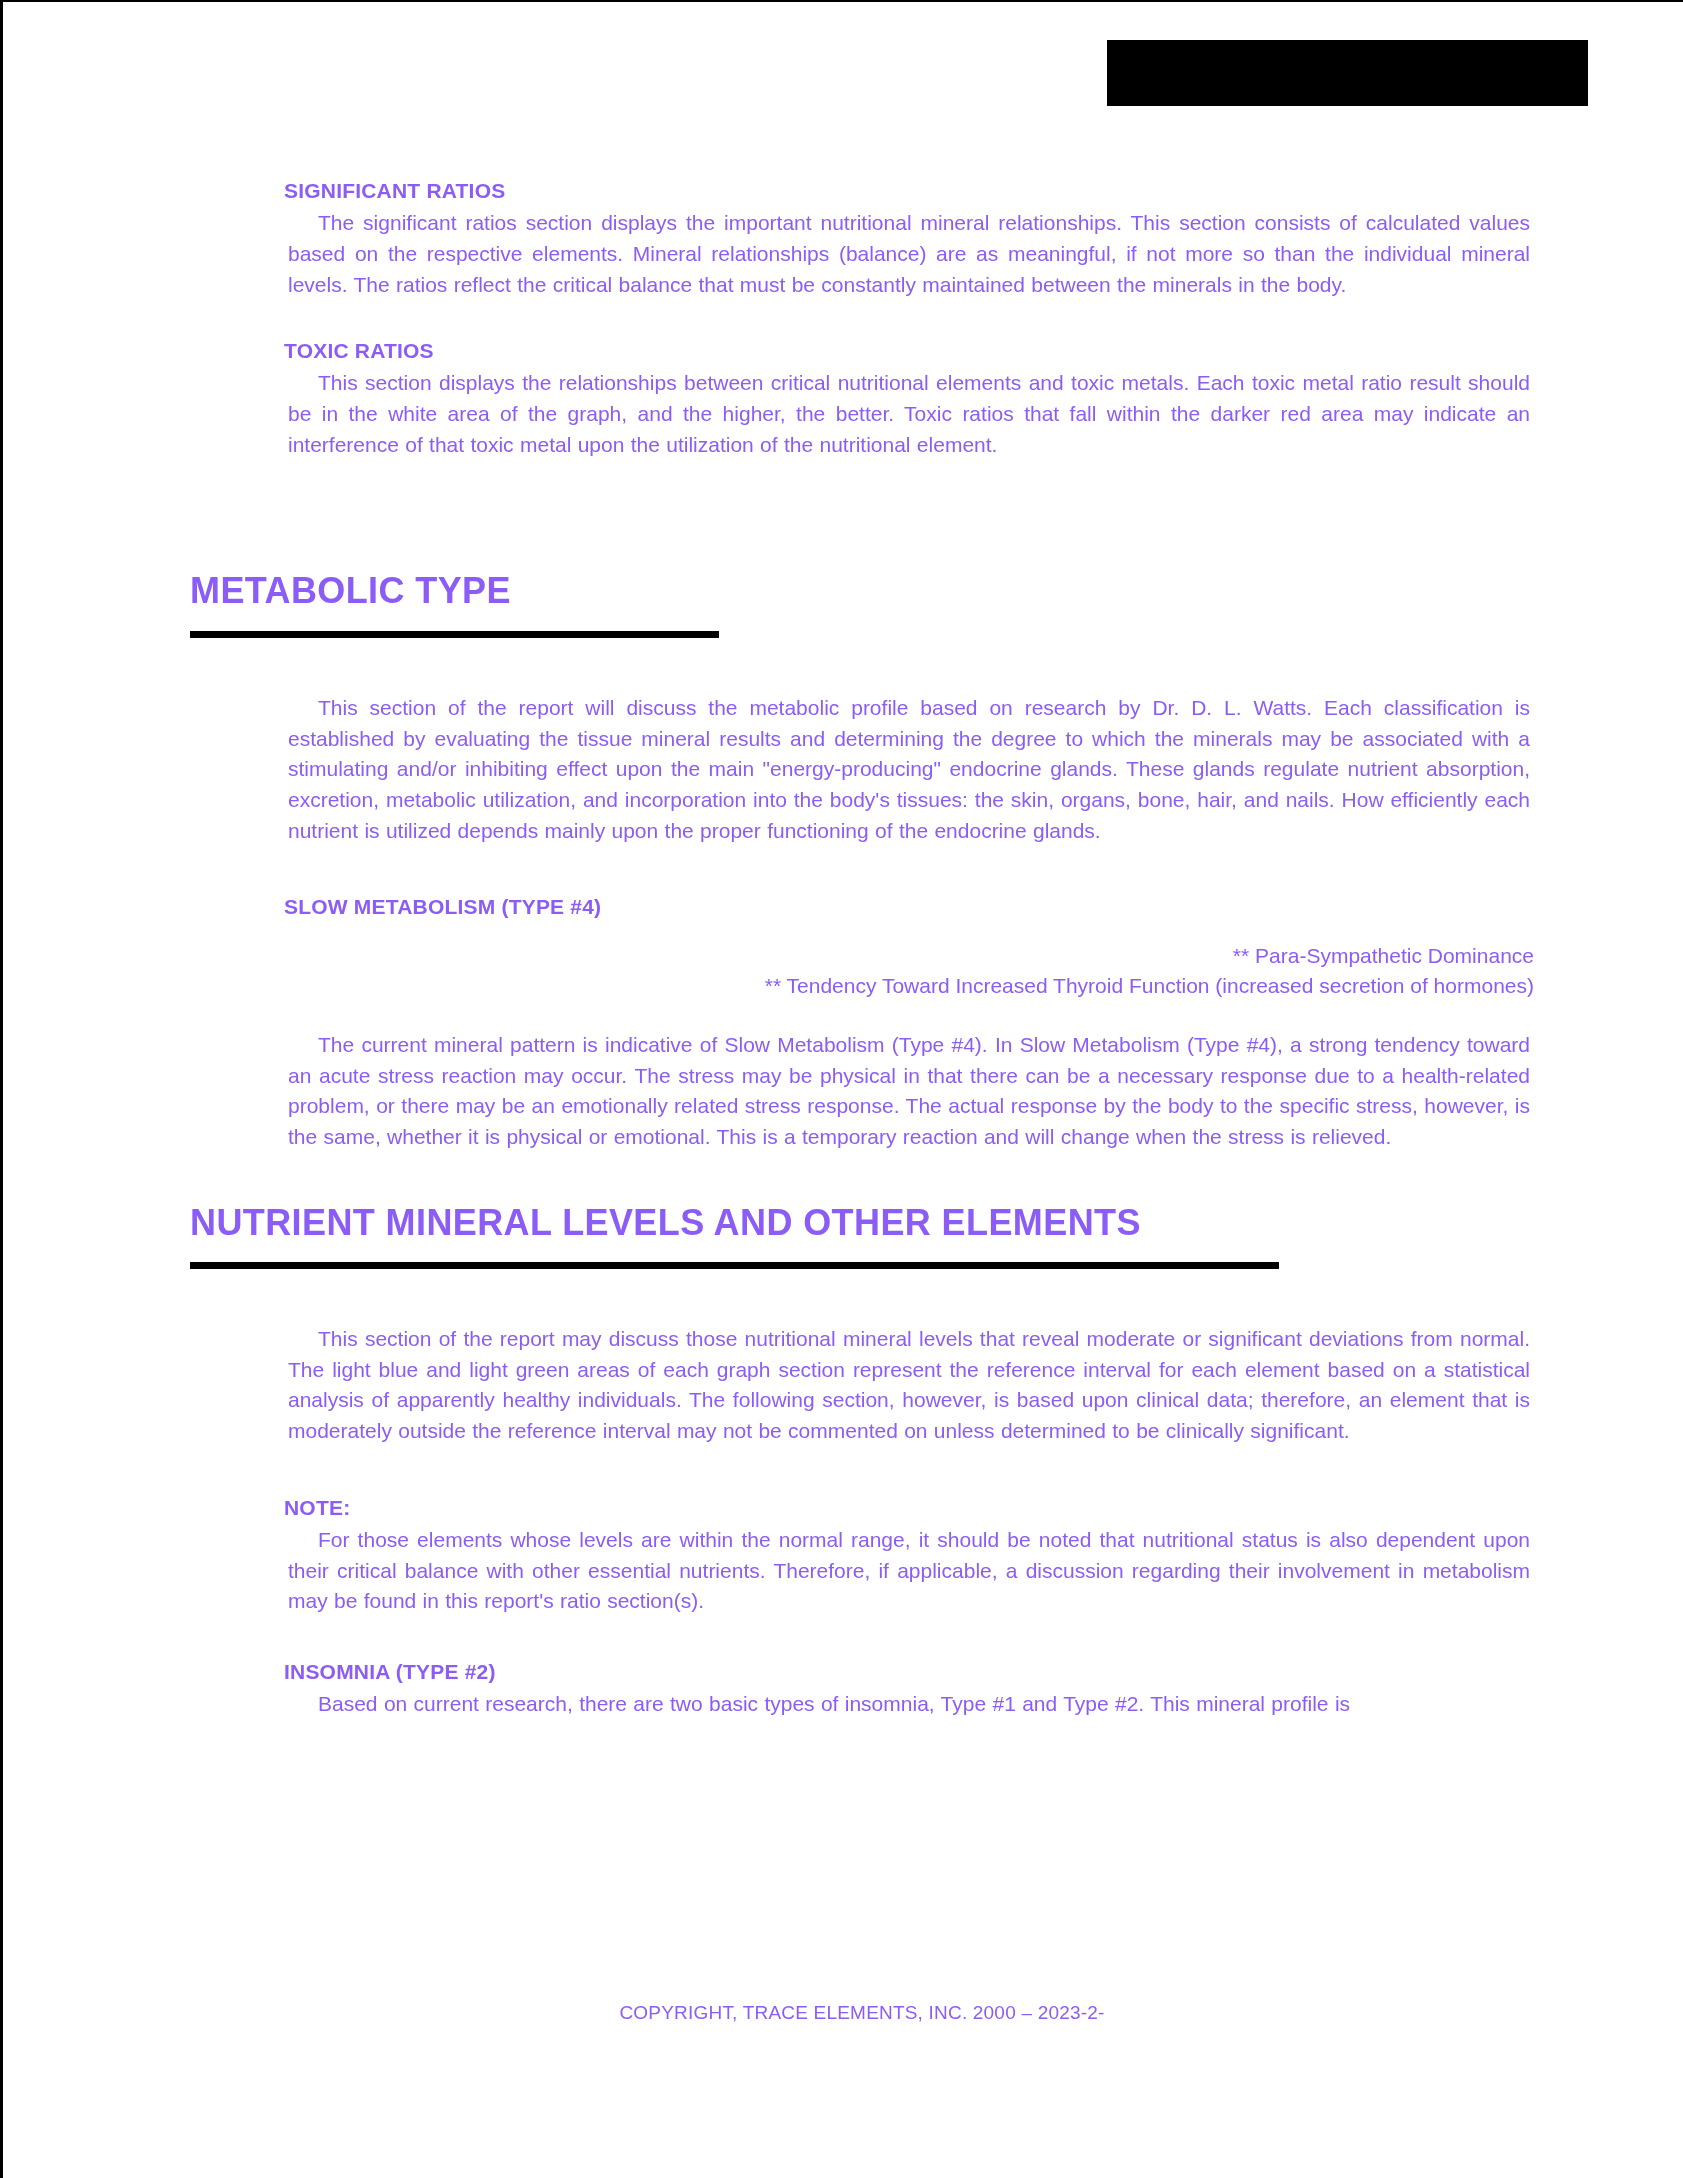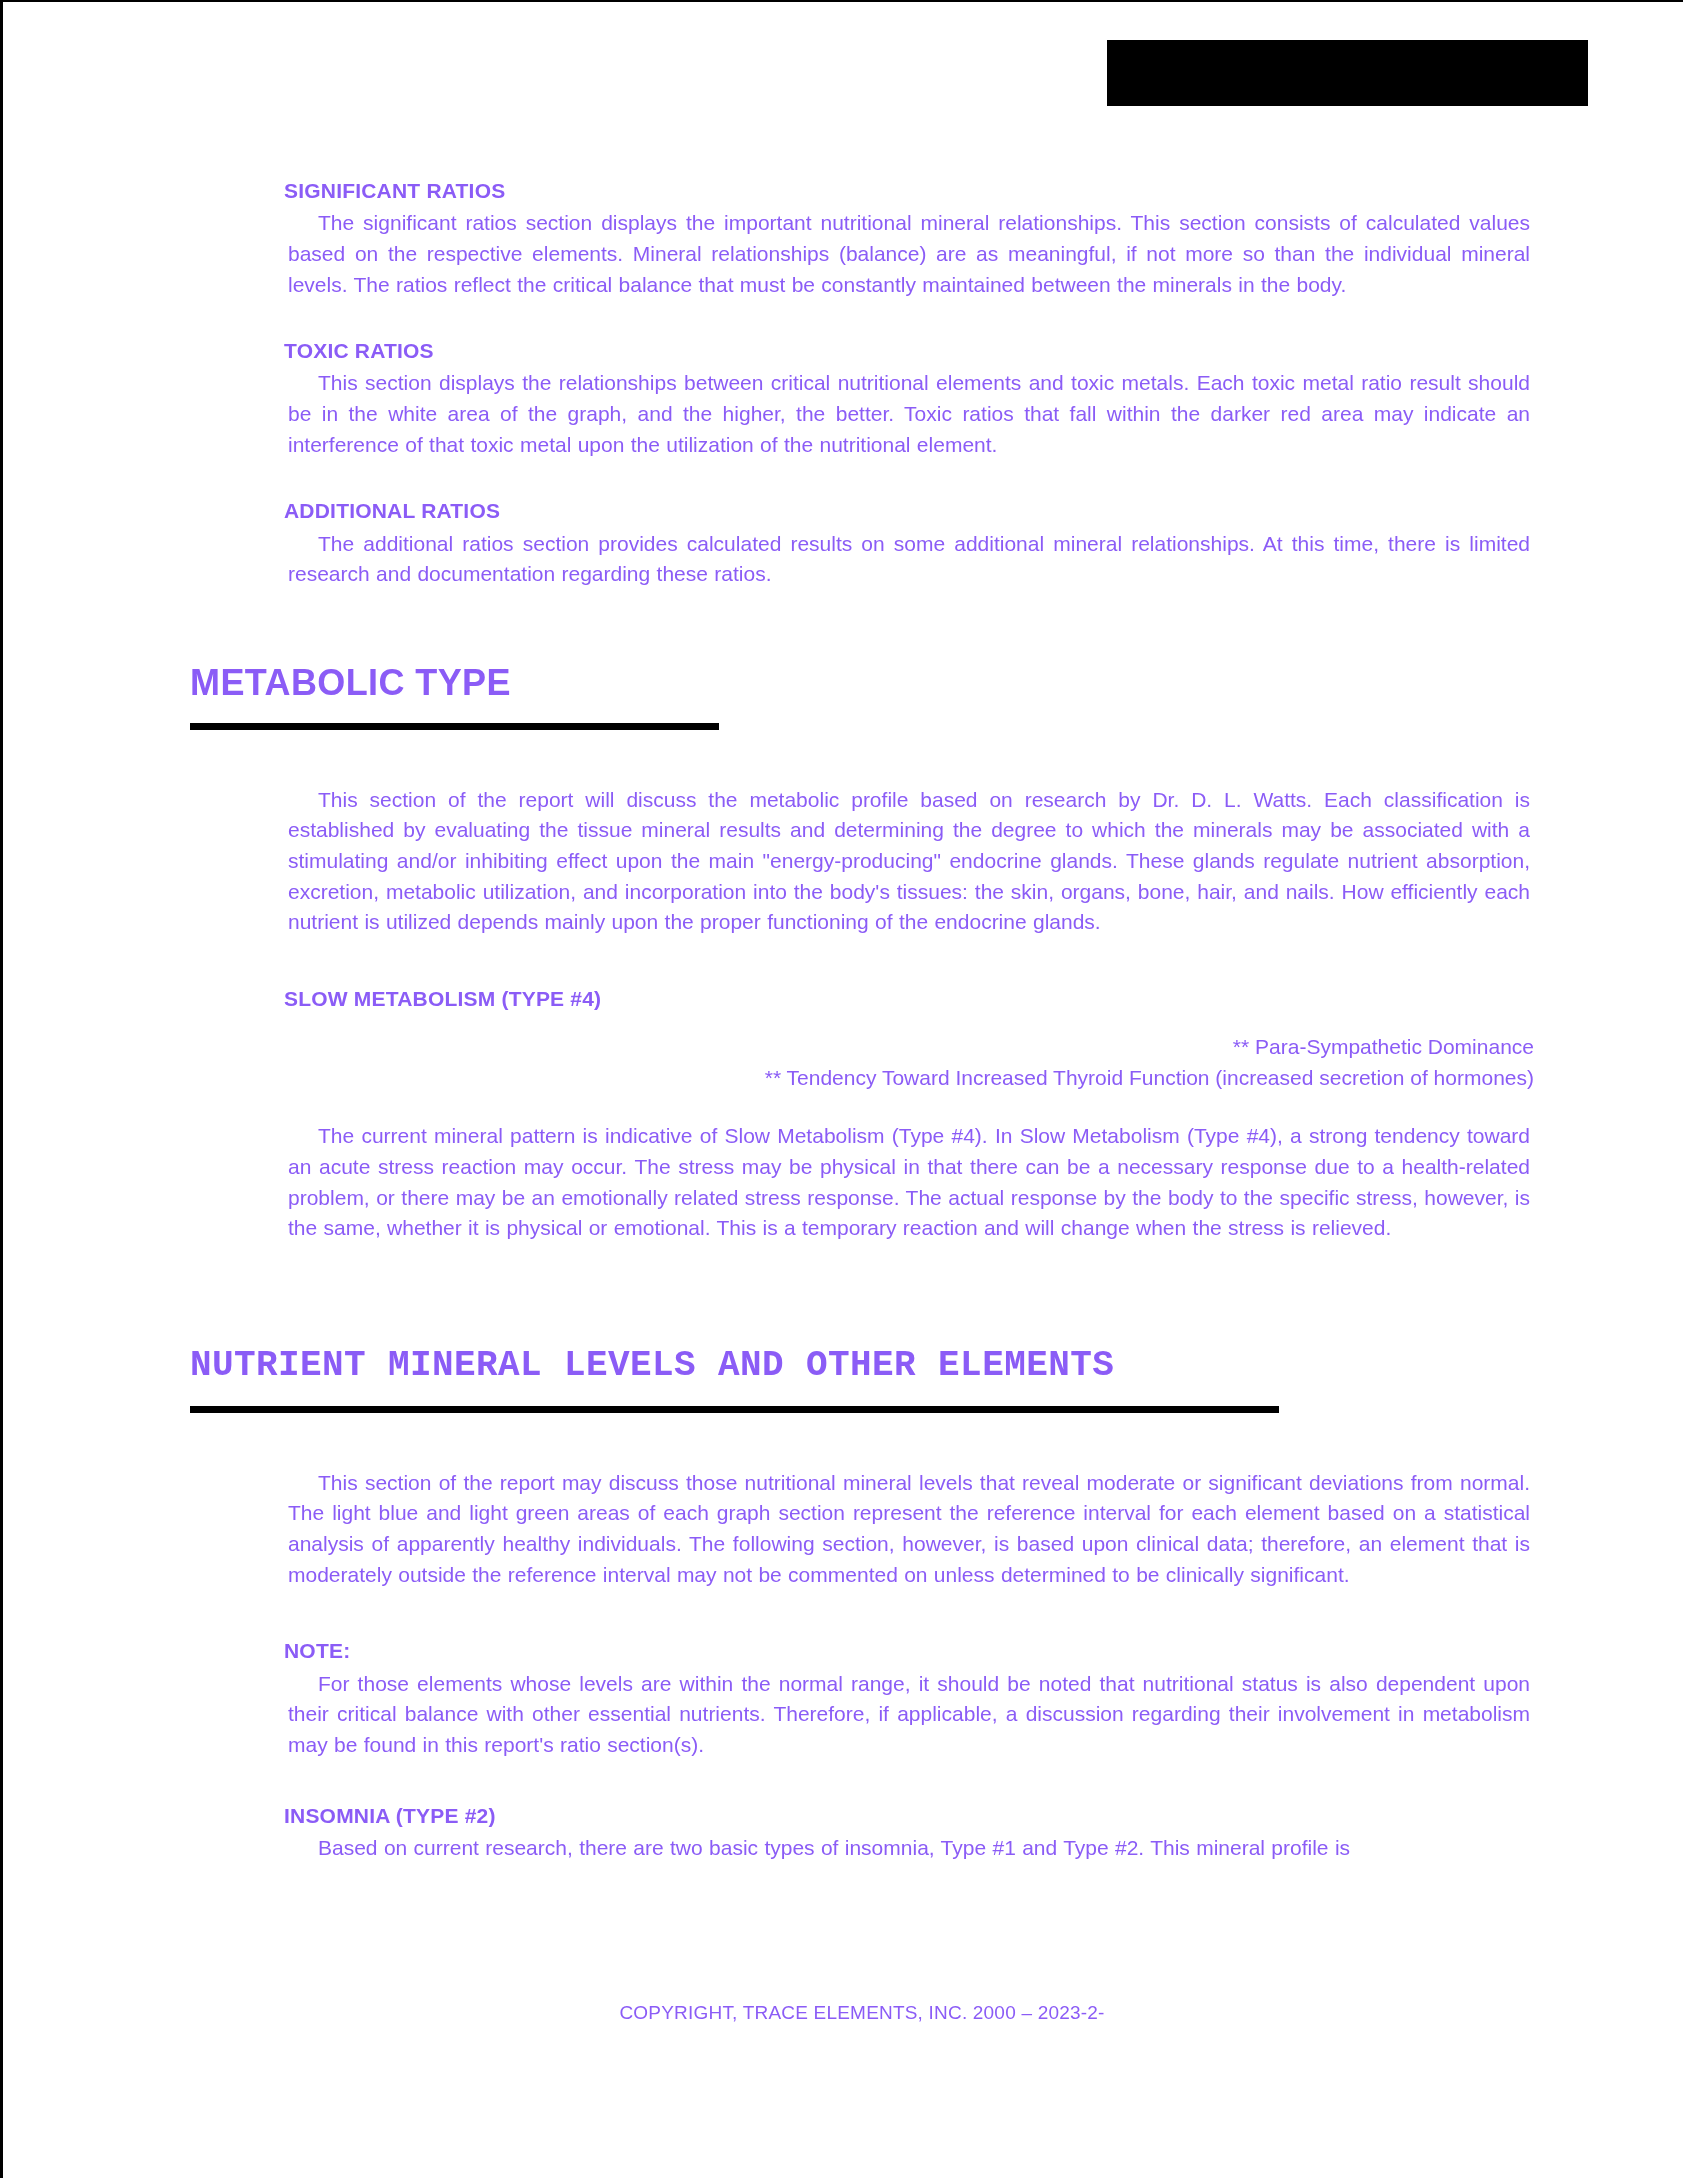--- a/index.html
+++ b/index.html
@@ -129,24 +129,20 @@
 
     <div class="gap-sec"></div>
 
     <div>
       <div class="sub-head">TOXIC RATIOS</div>
       <p class="body">This section displays the relationships between critical nutritional elements and toxic metals.  Each toxic metal ratio result should be in the white area of the graph, and the higher, the better.  Toxic ratios that fall within the darker red area may indicate an interference of that toxic metal upon the utilization of the nutritional element.</p>
     </div>
 
     <div class="gap-sec"></div>
 
-    <div>
-      <div class="sub-head">ADDITIONAL RATIOS</div>
-      <p class="body">The additional ratios section provides calculated results on some additional mineral relationships.  At this time, there is limited research and documentation regarding these ratios.</p>
-    </div>
 
     <div class="major-head-wrap" style="margin-left:-94px;">
       <div class="major-head">METABOLIC TYPE</div>
       <div class="head-rule rule-metabolic"></div>
     </div>
 
     <div class="major-body">
       <p class="body">This section of the report will discuss the metabolic profile based on research by Dr. D. L. Watts.  Each classification is established by evaluating the tissue mineral results and determining the degree to which the minerals may be associated with a stimulating and/or inhibiting effect upon the main "energy-producing" endocrine glands.  These glands regulate nutrient absorption, excretion, metabolic utilization, and incorporation into the body's tissues: the skin, organs, bone, hair, and nails.  How efficiently each nutrient is utilized depends mainly upon the proper functioning of the endocrine glands.</p>
 
       <div style="height:44px"></div>
@@ -156,21 +152,21 @@
       <ul class="bullet-list">
         <li>** Para-Sympathetic Dominance</li>
         <li>** Tendency Toward Increased Thyroid Function (increased secretion of hormones)</li>
       </ul>
 
       <div style="height:24px"></div>
 
       <p class="body">The current mineral pattern is indicative of Slow Metabolism (Type #4).  In Slow Metabolism (Type #4), a strong tendency toward an acute stress reaction may occur.  The stress may be physical in that there can be a necessary response due to a health-related problem, or there may be an emotionally related stress response.  The actual response by the body to the specific stress, however, is the same, whether it is physical or emotional.  This is a temporary reaction and will change when the stress is relieved.</p>
     </div>
 
-    <div class="major-head-wrap" style="margin-left:-94px; margin-top:102px;font-family:Liberation Mono, monospace;">
+    <div class="major-head-wrap" style="margin-left:-94px; margin-top:50px;">
       <div class="major-head">NUTRIENT MINERAL LEVELS AND OTHER ELEMENTS</div>
       <div class="head-rule rule-nutrient"></div>
     </div>
 
     <div class="major-body">
       <p class="body">This section of the report may discuss those nutritional mineral levels that reveal moderate or significant deviations from normal.  The light blue and light green areas of each graph section represent the reference interval for each element based on a statistical analysis of apparently healthy individuals.  The following section, however, is based upon clinical data; therefore, an element that is moderately outside the reference interval may not be commented on unless determined to be clinically significant.</p>
 
       <div style="height:44px"></div>
 
       <div class="sub-head">NOTE:</div>

